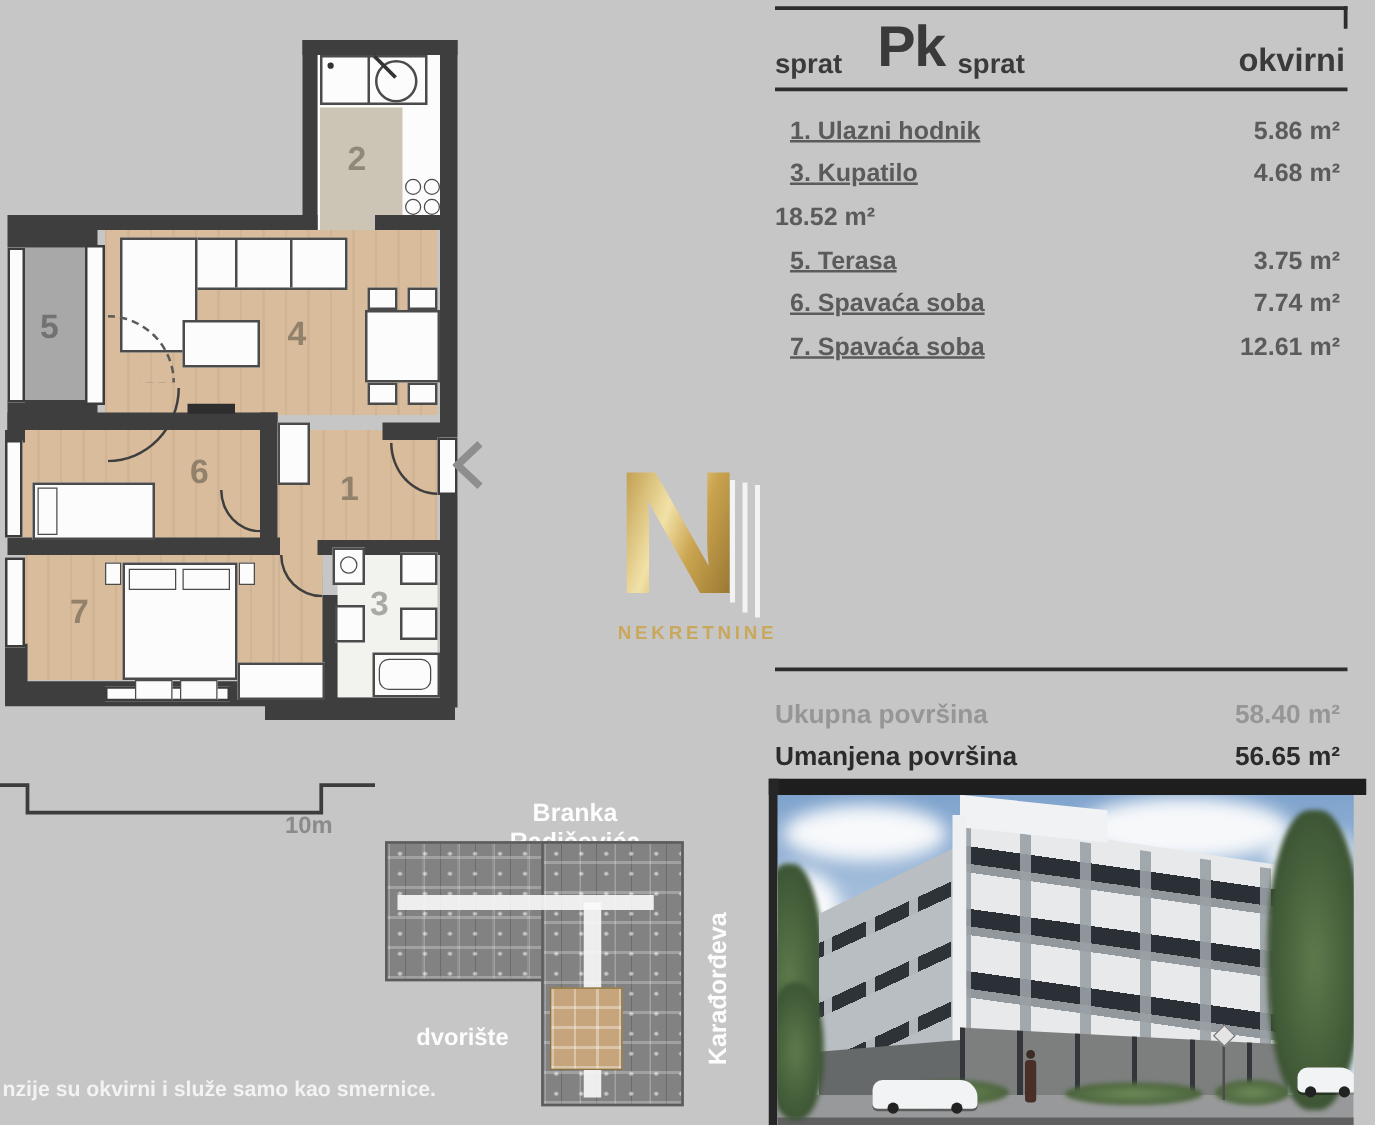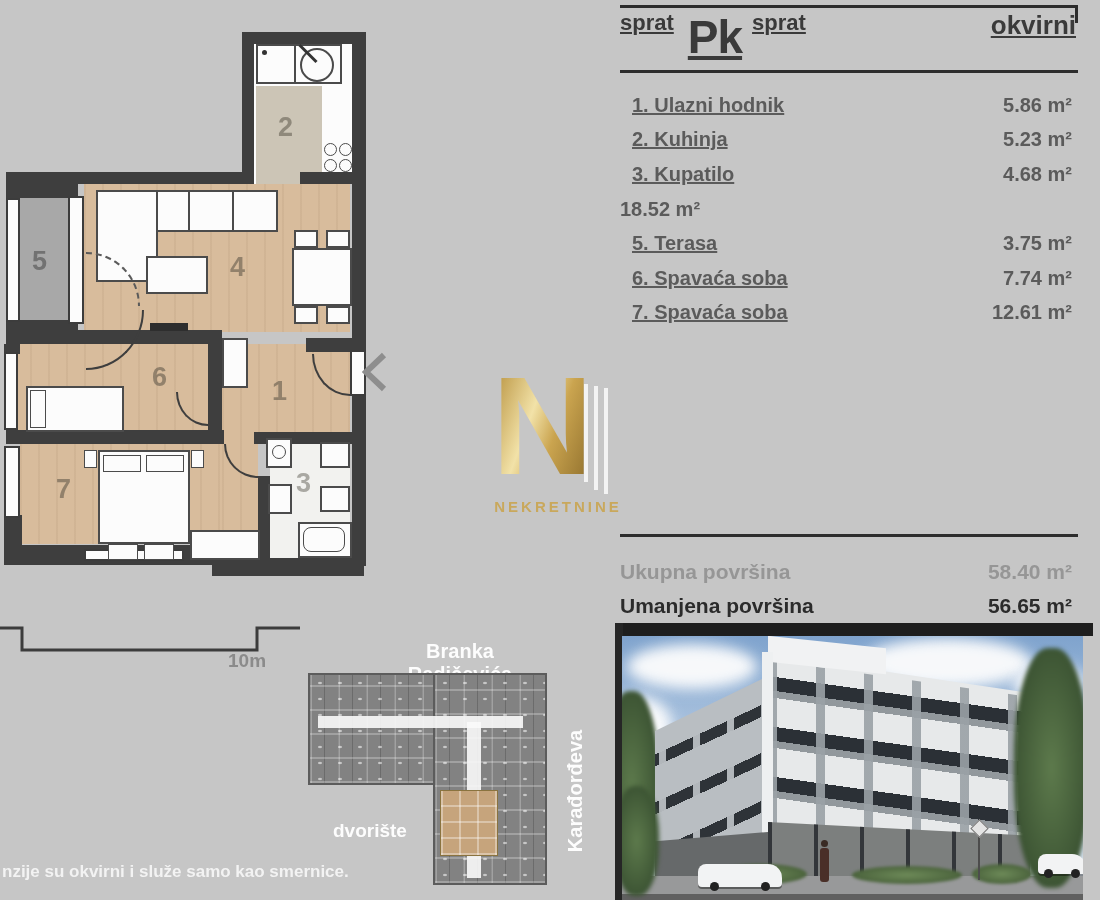--- a/index.html
+++ b/index.html
@@ -22,23 +22,23 @@
   .arc-bl{position:absolute;border-left:2px solid #3e3e3e;border-bottom:2px solid #3e3e3e;
           border-bottom-left-radius:100% 100%;box-sizing:border-box;}
   .arc-br{position:absolute;border-right:2px solid #3e3e3e;border-bottom:2px solid #3e3e3e;
           border-bottom-right-radius:100% 100%;box-sizing:border-box;}
   .arc-tr-d{position:absolute;border-right:2px dashed #5a5a5a;border-top:2px dashed #5a5a5a;
           border-top-right-radius:100% 100%;box-sizing:border-box;}
   .divline{position:absolute;background:#4b4b4b;}
   #chevron{position:absolute;left:362px;top:352px;}
   
   .rule{position:absolute;background:#2d2d2d;height:3px;}
-  #plan-header{position:absolute;left:620px;top:10px;width:456px;display:flex;align-items:flex-start;text-decoration:underline;}
+  #plan-header{position:absolute;left:620px;top:10px;width:456px;display:flex;align-items:flex-end;}
   #plan-header .lbl{font-size:22px;font-weight:bold;}
-  #plan-header .big{font-size:46px;font-weight:bold;margin:0 10px 0 14px;letter-spacing:-1px;}
+  #plan-header .big{font-size:46px;font-weight:bold;margin:0 10px 0 28px;letter-spacing:-1px;}
   #plan-header .spacer{flex:1;}
   #plan-header .type{font-size:26px;font-weight:bold;}
   #room-list{position:absolute;left:620px;top:88px;width:452px;}
   .room-row{display:flex;justify-content:space-between;height:34.6px;align-items:center;
             font-size:20px;font-weight:bold;color:#5b5b5b;}
   .room-row .nm{padding-left:12px;text-decoration:underline;}
   #totals{position:absolute;left:620px;top:555px;width:452px;}
   .tot-row{display:flex;justify-content:space-between;height:34px;align-items:center;
            font-size:21px;font-weight:bold;}
   .tot-gross{color:#969696;}
@@ -217,24 +217,20 @@
   <span class="lbl">sprat</span>
   <span class="spacer"></span>
   <span class="type">okvirni</span>
 </div>
 <div class="rule" style="left:620px;top:70px;width:458px;"></div>
 
 <div id="room-list">
   <div class="room-row">
     <span class="nm">1. Ulazni hodnik</span>
     <span class="ar">5.86 m²</span>
-  </div>
-  <div class="room-row">
-    <span class="nm">2. Kuhinja</span>
-    <span class="ar">5.23 m²</span>
   </div>
   <div class="room-row">
     <span class="nm">3. Kupatilo</span>
     <span class="ar">4.68 m²</span>
   </div>
   <div class="room-row">
     <span class="ar">18.52 m²</span>
   </div>
   <div class="room-row">
     <span class="nm">5. Terasa</span>

